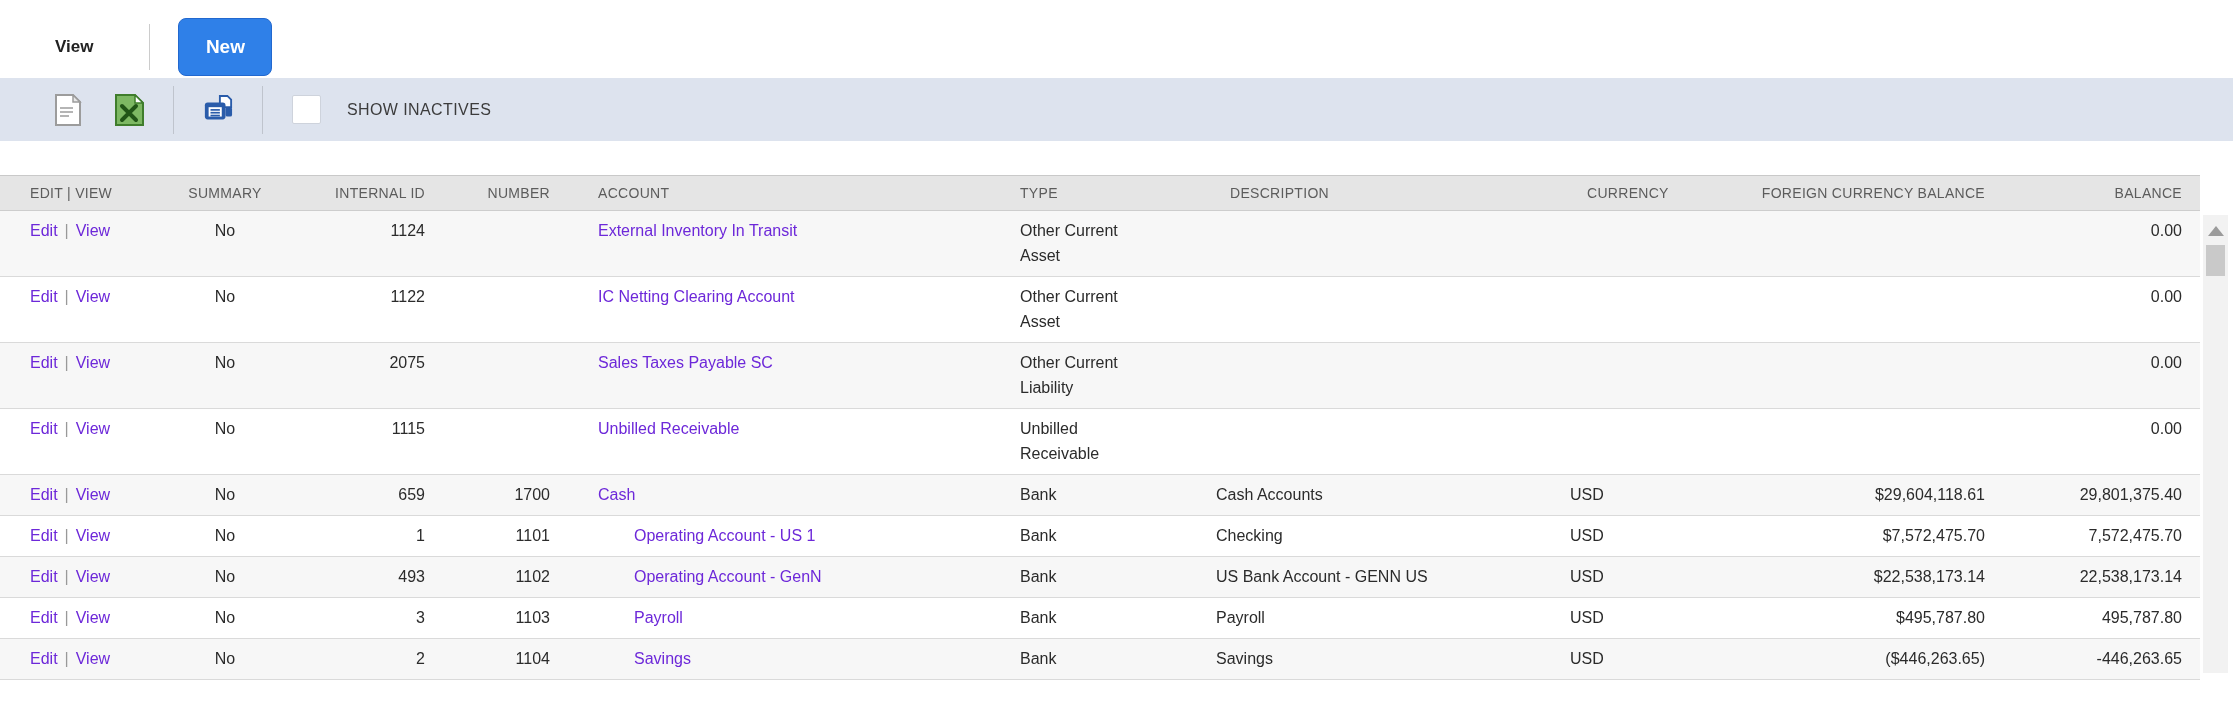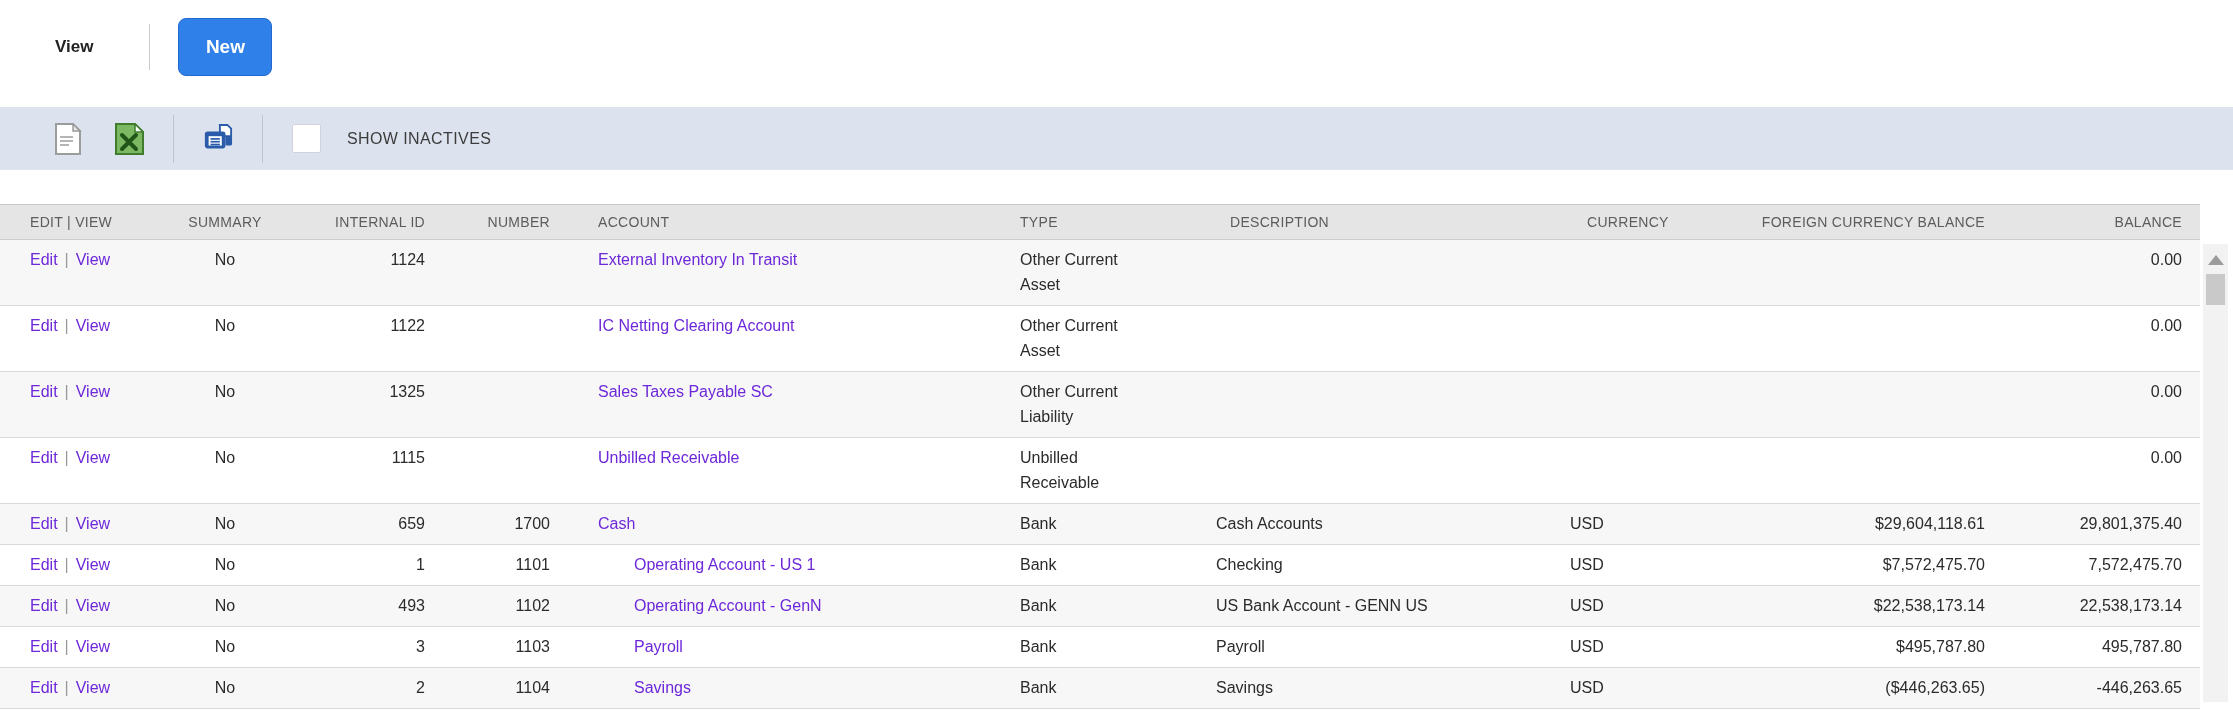--- a/index.html
+++ b/index.html
@@ -18,21 +18,21 @@
     padding: 0 14px 0 12px; cursor: pointer; }
   .select-box .value { font-size: 17px; color: #333; }
   .caret { width: 0; height: 0; border-left: 9px solid transparent;
     border-right: 9px solid transparent; border-top: 11px solid #5c6e80; }
   .vdivider { width: 1px; height: 46px; background: #cccccc; margin: 0 28px 0 46px; }
   .new-btn { width: 94px; height: 58px; background: #2f80e8; border: 1px solid #2268cf;
     border-radius: 8px; color: #fff; font-size: 19px; font-weight: bold;
     font-family: "Liberation Sans", sans-serif; cursor: pointer; }
 
   
-  .toolbar { margin-top: 35px; height: 63px; background: #dde3ee;
+  .toolbar { margin-top: 6px; height: 63px; background: #dde3ee;
     display: flex; align-items: center; padding-left: 53px; }
   .tb-icon { width: 30px; height: 32px; display: inline-flex; align-items: center;
     justify-content: center; cursor: pointer; }
   .tb-icon + .tb-icon { margin-left: 31px; }
   .tb-sep { width: 1px; height: 48px; background: #bfc4cd; margin: 0 29px; }
   .checkbox { width: 29px; height: 29px; background: #ffffff; border: 1px solid #ced3dc;
     border-radius: 2px; cursor: pointer; }
   .cb-label { font-size: 16px; color: #3c3c3c; letter-spacing: 0.4px; margin-left: 26px; }
 
   
@@ -170,21 +170,21 @@
           <td class="c-account"><a class="lnk" data-level="0">IC Netting Clearing Account</a></td>
           <td class="c-type">Other Current Asset</td>
           <td class="c-desc"></td>
           <td class="c-curr"></td>
           <td class="c-fcb"></td>
           <td class="c-bal">0.00</td>
         </tr>
         <tr>
           <td class="c-editview"><a class="lnk">Edit</a><span class="lnk-sep">|</span><a class="lnk">View</a></td>
           <td class="c-summary">No</td>
-          <td class="c-id">1325</td>
+          <td class="c-id">2075</td>
           <td class="c-num"></td>
           <td class="c-account"><a class="lnk" data-level="0">Sales Taxes Payable SC</a></td>
           <td class="c-type">Other Current Liability</td>
           <td class="c-desc"></td>
           <td class="c-curr"></td>
           <td class="c-fcb"></td>
           <td class="c-bal">0.00</td>
         </tr>
         <tr>
           <td class="c-editview"><a class="lnk">Edit</a><span class="lnk-sep">|</span><a class="lnk">View</a></td>

